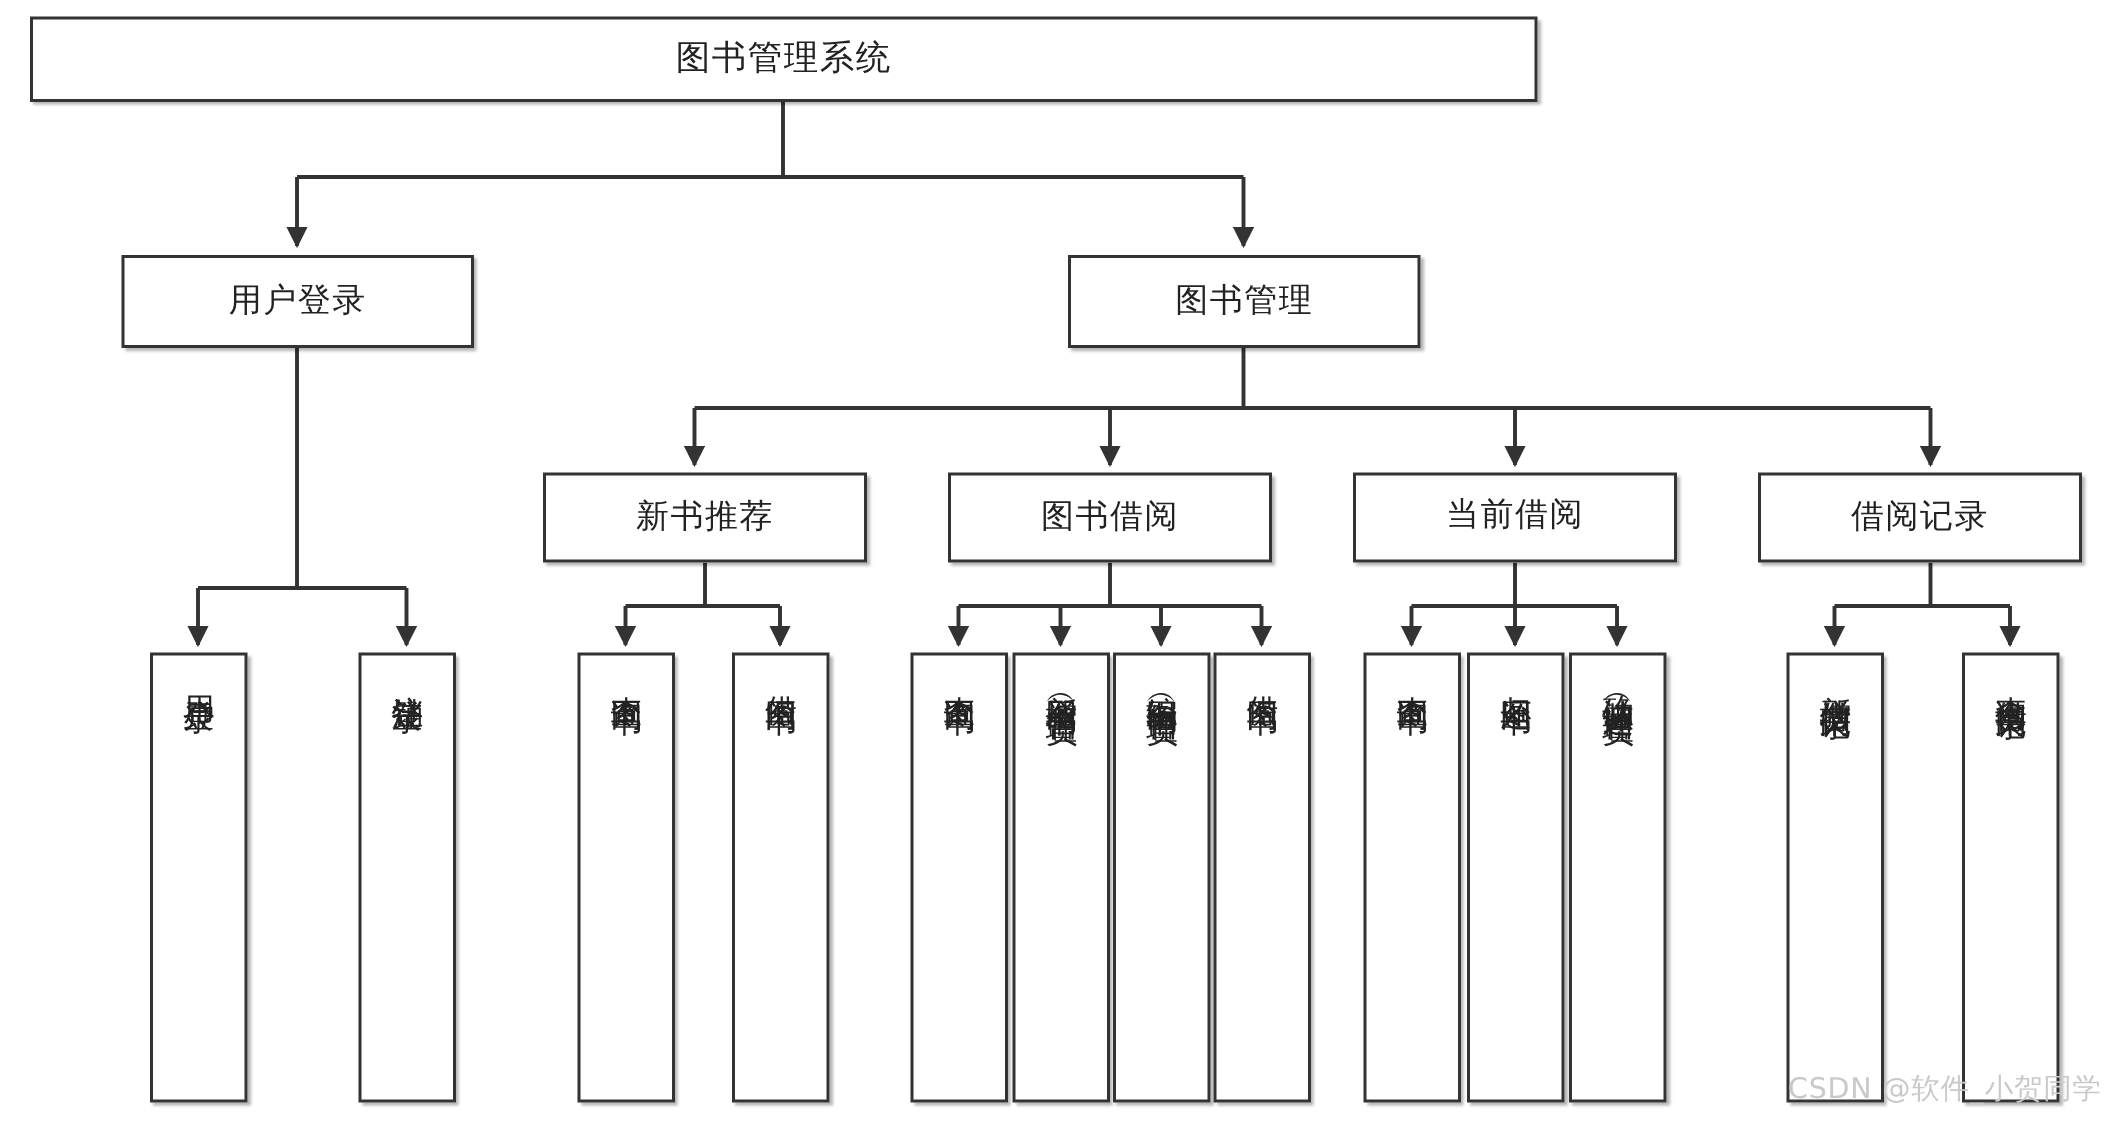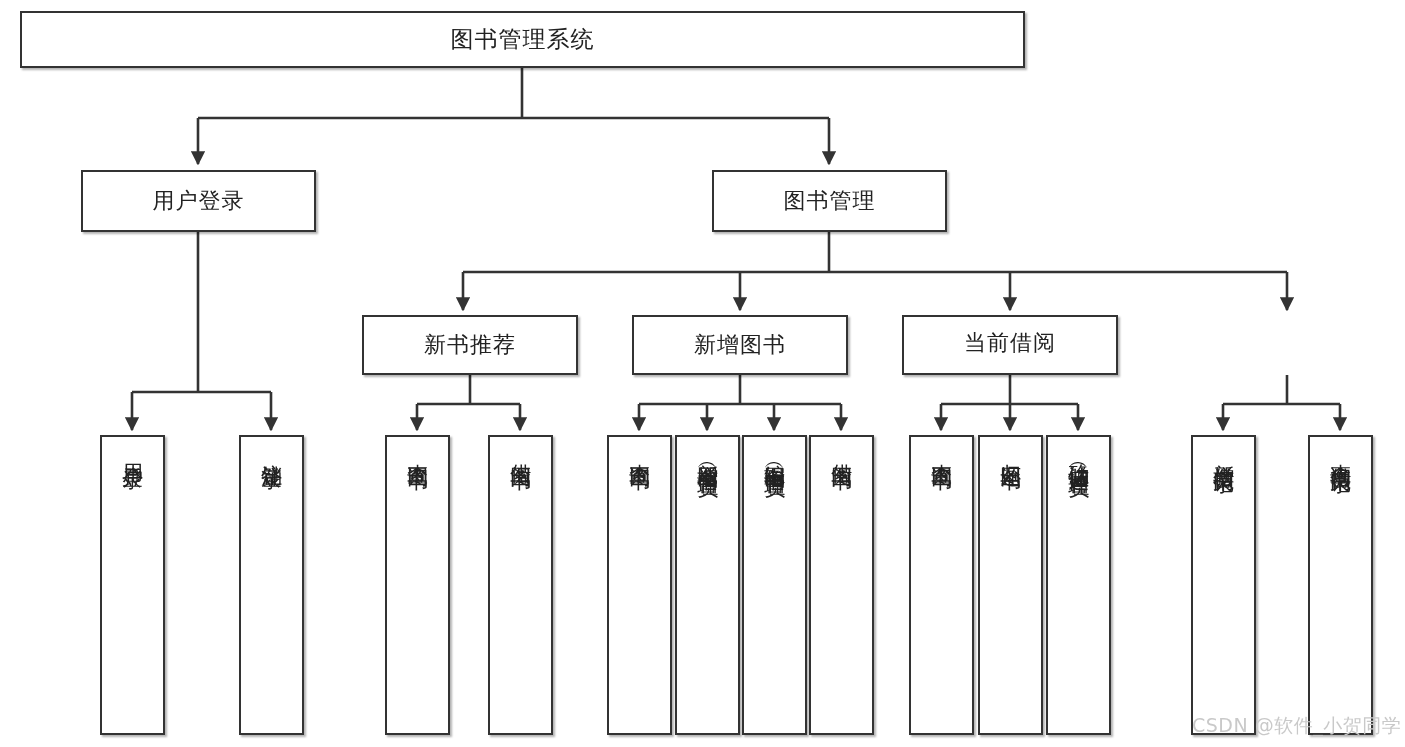--- a/index.html
+++ b/index.html
@@ -131,24 +131,27 @@
     <span class="node-label">用户登录</span>
   </div>
   <div class="node node-h" style="left:712px; top:170px; width:235px; height:62px;">
     <span class="node-label">图书管理</span>
   </div>
 
   <div class="node node-h" style="left:362px; top:315px; width:216px; height:60px;text-align:center;">
     <span class="node-label">新书推荐</span>
   </div>
   <div class="node node-h" style="left:632px; top:315px; width:216px; height:60px;">
-    <span class="node-label">新增图书</span>
+    <span class="node-label">图书借阅</span>
   </div>
   <div class="node node-h" style="left:902px; top:315px; width:216px; height:60px;font-family:Liberation Mono, monospace;">
     <span class="node-label">当前借阅</span>
+  </div>
+  <div class="node node-h" style="left:1172px; top:315px; width:216px; height:60px;">
+    <span class="node-label">借阅记录</span>
   </div>
 
   <div class="node node-v" style="left:100px; top:435px; width:65px; height:300px;">
     <span class="node-label">用户登录</span>
   </div>
   <div class="node node-v" style="left:239px; top:435px; width:65px; height:300px;">
     <span class="node-label">注销登录</span>
   </div>
 
   <div class="node node-v" style="left:385px; top:435px; width:65px; height:300px;">

